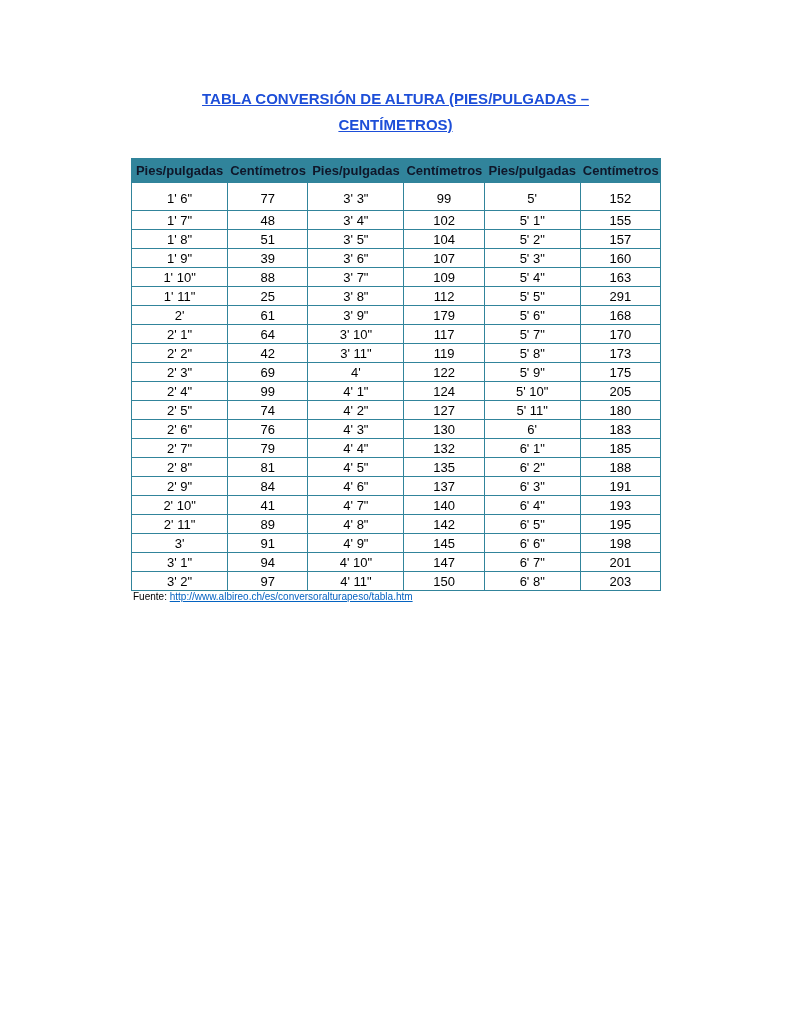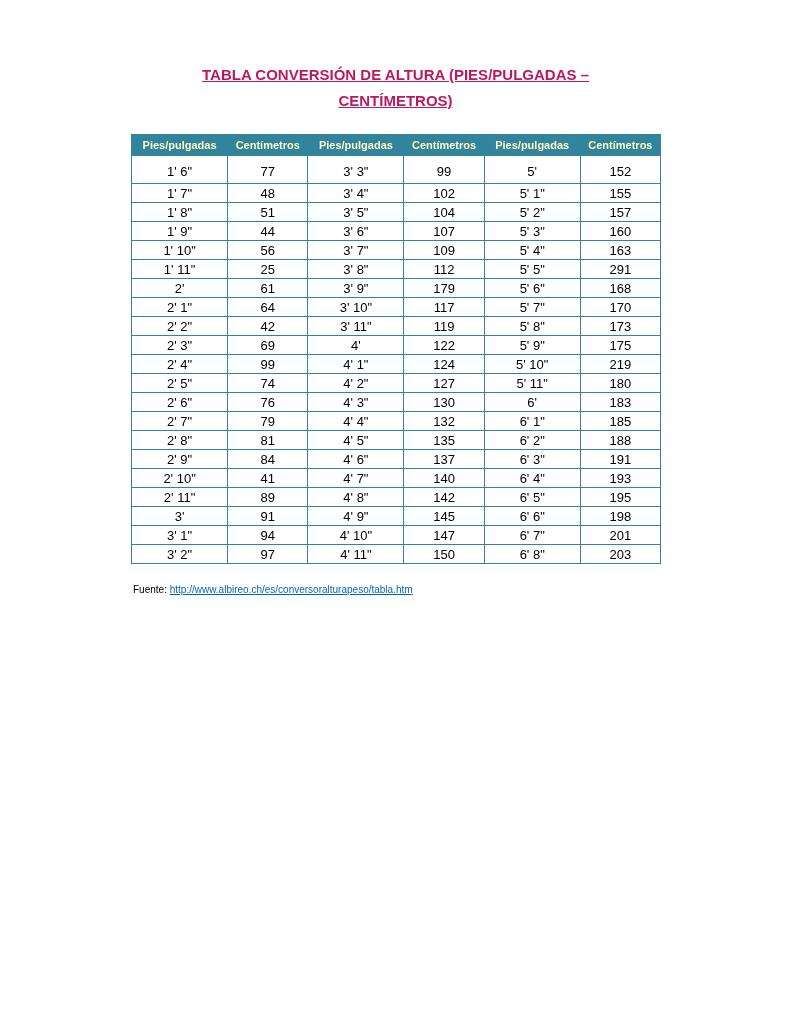--- a/index.html
+++ b/index.html
@@ -10,26 +10,26 @@
     position: relative;
     width: 791px;
     height: 1024px;
     background: #ffffff;
     margin: 0 auto;
     overflow: hidden;
   }
 
   .doc-title {
     margin: 0;
-    padding-top: 62px;
+    padding-top: 86px;
     text-align: center;
     font-size: 15px;
     line-height: 26px;
     font-weight: bold;
-    color: #be185d;
+    color: #1d4ed8;
   }
   .doc-title .title-line { text-decoration: underline; }
 
   .table-wrap {
     margin: 20px 0 0 131px;
     width: 530px;
   }
 
   table.conv-table {
     border-collapse: collapse;
@@ -39,39 +39,39 @@
   }
   table.conv-table th,
   table.conv-table td {
     border: 1px solid var(--border-color, #31849B);
     text-align: center;
     overflow: hidden;
     white-space: nowrap;
   }
   table.conv-table th {
     background: var(--header-bg, #31849B);
-    color: #fef9c3;
+    color: #0f172a;
     font-weight: bold;
-    font-size: 11px;
+    font-size: 13px;
     padding: 4px 2px;
   }
   table.conv-table td {
     color: #000000;
     padding: 1.5px 2px;
   }
   table.conv-table tbody tr:first-child td {
     padding-top: 8px;
     padding-bottom: 4px;
   }
   
   table.conv-table th:nth-child(odd)  { width: 96px; }
   table.conv-table th:nth-child(even) { width: 80px; }
 
   .source-line {
-    margin: 20px 0 0 133px;
+    margin: 0 0 0 133px;
     font-size: 10px;
     color: #000000;
   }
   .source-line a {
     color: var(--link-color, #0563C1);
     text-decoration: underline;
     cursor: pointer;
   }
 </style>
 </head>
@@ -116,29 +116,29 @@
           <tr>
             <td>1' 8"</td>
             <td>51</td>
             <td>3' 5"</td>
             <td>104</td>
             <td>5' 2"</td>
             <td>157</td>
           </tr>
           <tr>
             <td>1' 9"</td>
-            <td>44</td>
+            <td>39</td>
             <td>3' 6"</td>
             <td>107</td>
             <td>5' 3"</td>
             <td>160</td>
           </tr>
           <tr>
             <td>1' 10"</td>
-            <td>56</td>
+            <td>88</td>
             <td>3' 7"</td>
             <td>109</td>
             <td>5' 4"</td>
             <td>163</td>
           </tr>
           <tr>
             <td>1' 11"</td>
             <td>25</td>
             <td>3' 8"</td>
             <td>112</td>
@@ -176,21 +176,21 @@
             <td>122</td>
             <td>5' 9"</td>
             <td>175</td>
           </tr>
           <tr>
             <td>2' 4"</td>
             <td>99</td>
             <td>4' 1"</td>
             <td>124</td>
             <td>5' 10"</td>
-            <td>219</td>
+            <td>205</td>
           </tr>
           <tr>
             <td>2' 5"</td>
             <td>74</td>
             <td>4' 2"</td>
             <td>127</td>
             <td>5' 11"</td>
             <td>180</td>
           </tr>
           <tr>

